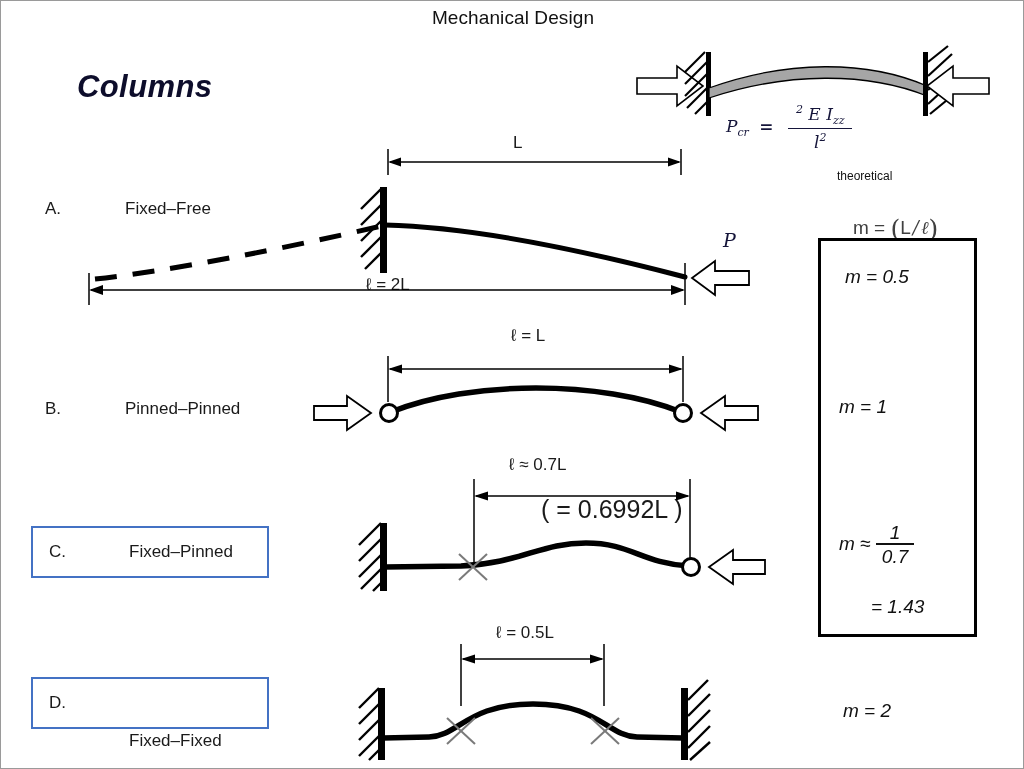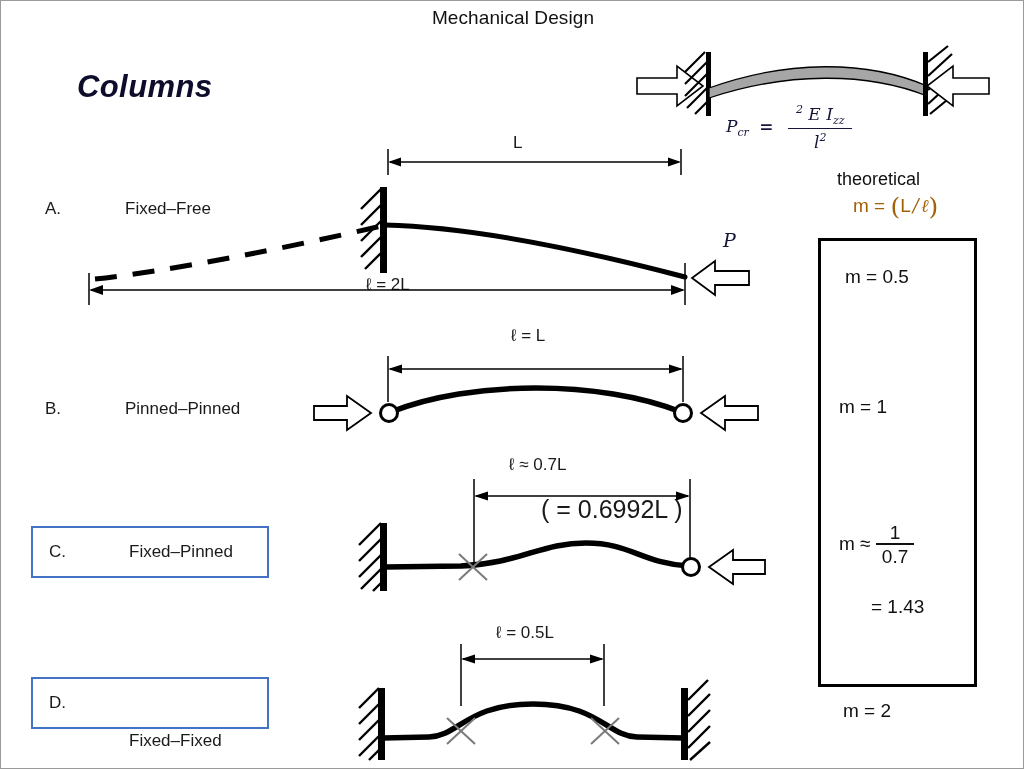--- a/index.html
+++ b/index.html
@@ -38,32 +38,32 @@
 
   
   .hl-box{
     border:2px solid #4472c4;
     background:#ffffff;
     box-sizing:border-box;
   }
 
   
   #results-panel{
-    left:817px;top:237px;width:159px;height:449px;
+    left:817px;top:237px;width:159px;height:399px;
     border:3px solid #000;
-    background:#fff;box-sizing:border-box;
+    background:#fff;box-sizing:border-box;font-style:italic;
   }
   .m-row{font-size:19px;color:#111;white-space:nowrap;}
   .frac{display:inline-block;text-align:center;vertical-align:middle;}
   .frac .num{display:block;padding:0 6px;line-height:1.05;}
   .frac .den{display:block;border-top:2.5px solid #111;padding:1px 6px 0;line-height:1.15;}
 
   
-  #theoretical-label{left:836px;top:168px;font-size:18px;color:#111;}
-  #theoretical-formula{left:852px;top:191px;font-size:19px;color:#a16207;}
+  #theoretical-label{left:836px;top:168px;font-size:12px;color:#111;}
+  #theoretical-formula{left:852px;top:213px;font-size:19px;color:#404040;}
   .paren{font-family:"DejaVu Serif", serif;font-size:25px;vertical-align:-3px;}
 
   
   #euler-formula{
     left:725px;top:102px;
     font-family:"DejaVu Serif", serif;font-style:italic;
     font-size:17px;color:#15153a;
   }
   #euler-formula .eqfrac{display:inline-block;text-align:center;vertical-align:middle;margin-left:4px;}
   #euler-formula .eqnum{display:block;border-bottom:1.6px solid #15153a;padding:0 8px 1px;}

